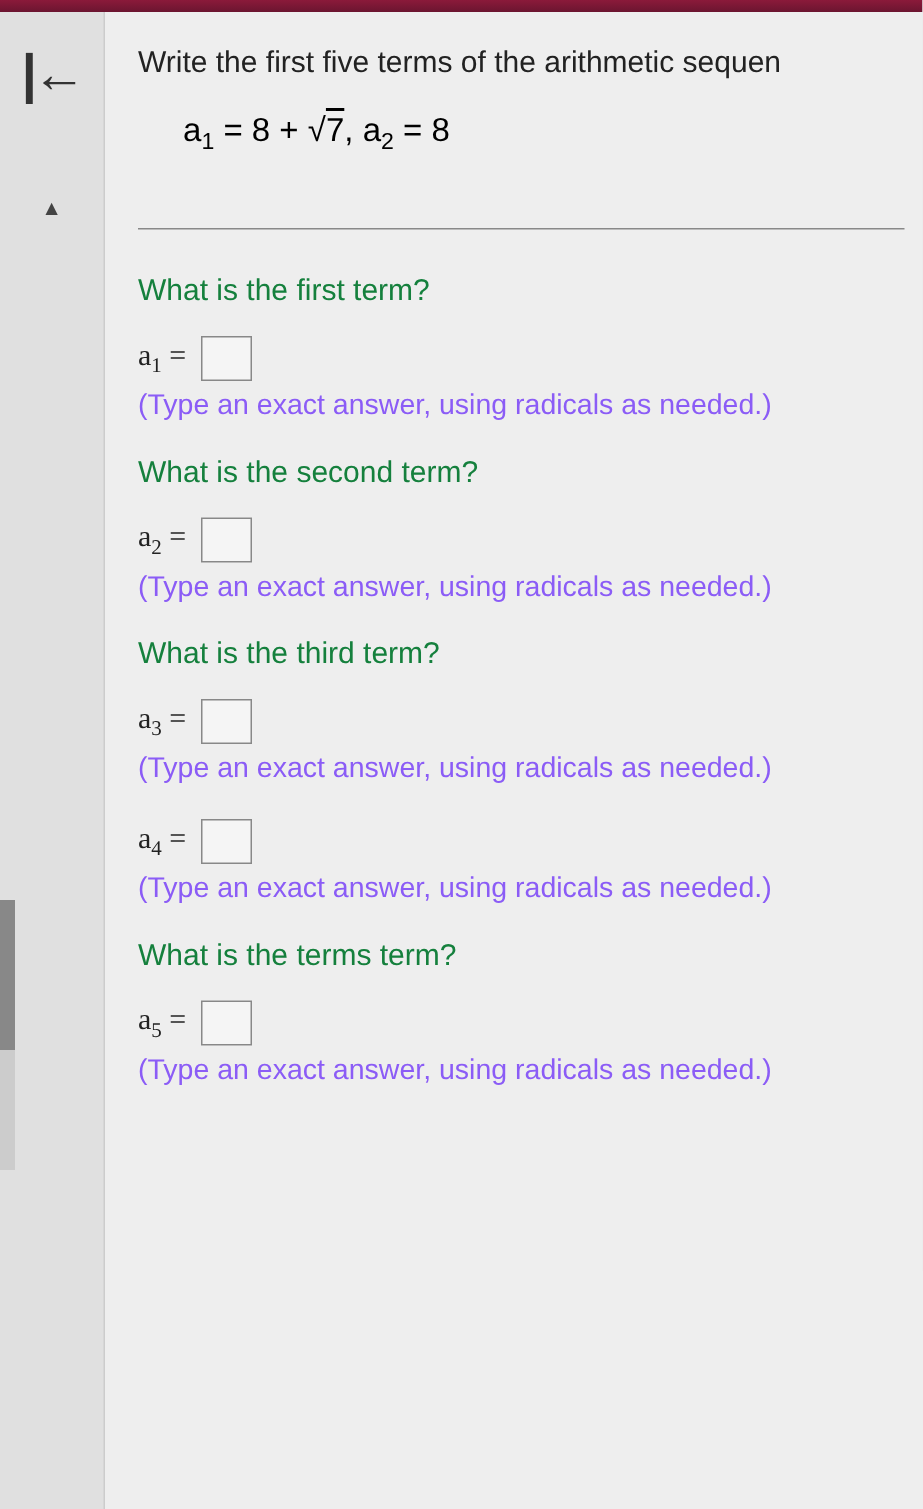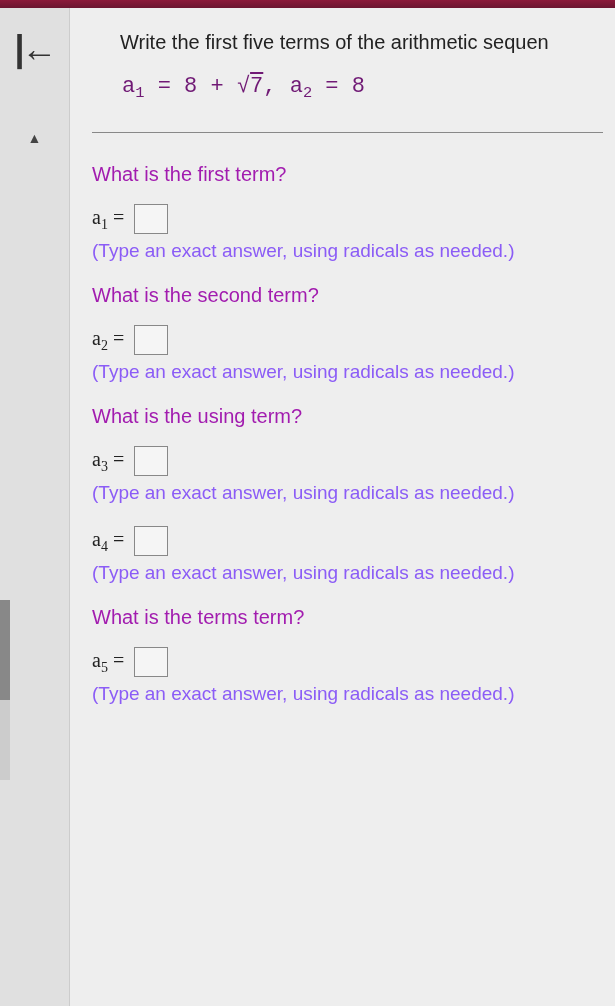--- a/index.html
+++ b/index.html
@@ -44,40 +44,39 @@
       flex: 1;
       background: #eeeeee;
       padding: 20px 12px 20px 22px;
       position: relative;
     }
     .problem-statement {
       font-size: 20px;
       color: #222;
       line-height: 1.4;
       margin-bottom: 18px;
-      margin-left: 28px;
     }
     .formula {
       font-size: 22px;
-      color: #701a75;
+      color: #000000;
       padding-left: 30px;
-      margin-bottom: 30px;
-      font-family: Liberation Mono, monospace;
+      margin-bottom: 48px;
+      font-family: Liberation Sans, sans-serif;
     }
     .sub { font-size: 0.7em; vertical-align: sub; }
     .overline { text-decoration: overline; }
     hr.divider {
       border: none;
       border-top: 1px solid #888;
       margin: 0 0 30px 0;
     }
     .question-block { margin-bottom: 22px; }
     .question-label {
       font-size: 20px;
-      color: #a21caf;
+      color: #15803d;
       margin-bottom: 18px;
     }
     .answer-row {
       font-size: 20px;
       color: #222;
       font-family: 'Times New Roman', serif;
       display: flex;
       align-items: center;
       margin-bottom: 6px;
     }
@@ -146,21 +145,21 @@
     <div class="question-block">
       <div class="question-label">What is the second term?</div>
       <div class="answer-row">
         <span class="answer-var"><span>a</span><span class="sub">2</span><span> = </span></span>
         <input class="answer-input" type="text" style="">
       </div>
       <div class="hint">(Type an exact answer, using radicals as needed.)</div>
     </div>
 
     <div class="question-block">
-      <div class="question-label">What is the using term?</div>
+      <div class="question-label">What is the third term?</div>
       <div class="answer-row">
         <span class="answer-var"><span>a</span><span class="sub">3</span><span> = </span></span>
         <input class="answer-input" type="text" style="">
       </div>
       <div class="hint">(Type an exact answer, using radicals as needed.)</div>
     </div>
 
     <div class="question-block">
       <div class="answer-row">
         <span class="answer-var"><span>a</span><span class="sub">4</span><span> = </span></span>

